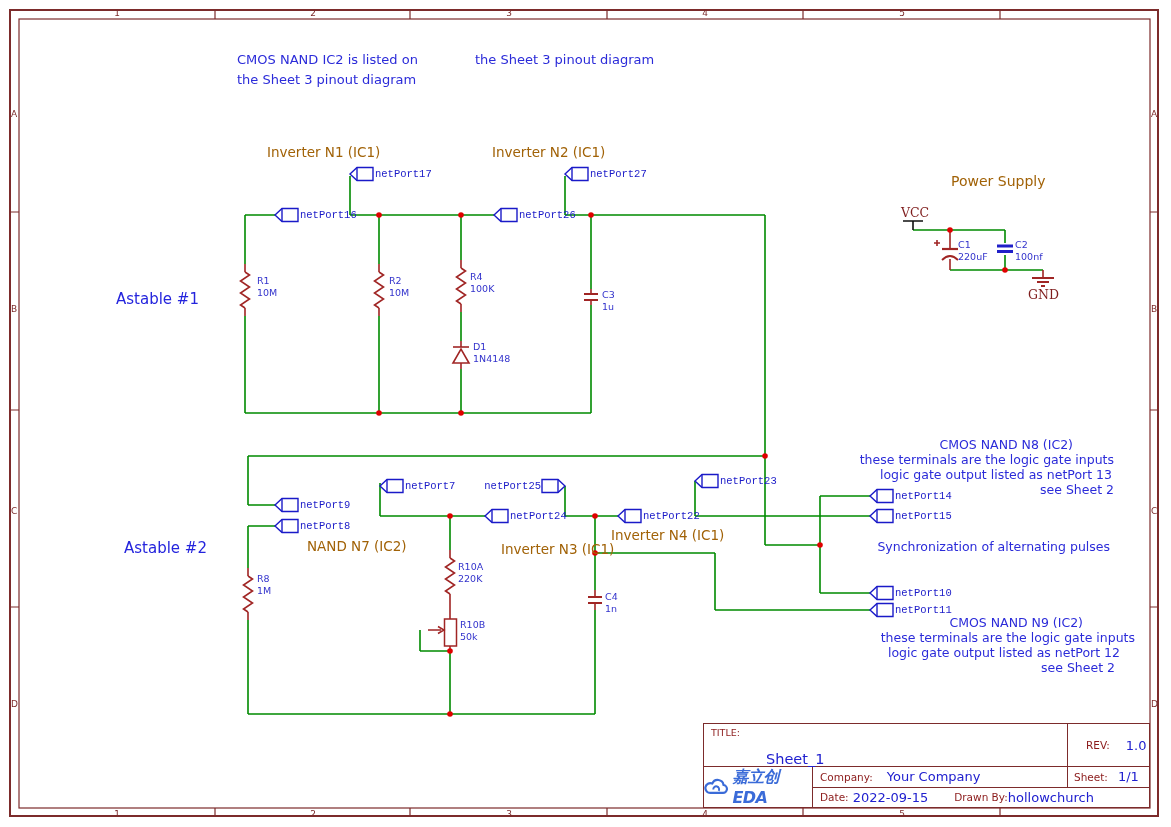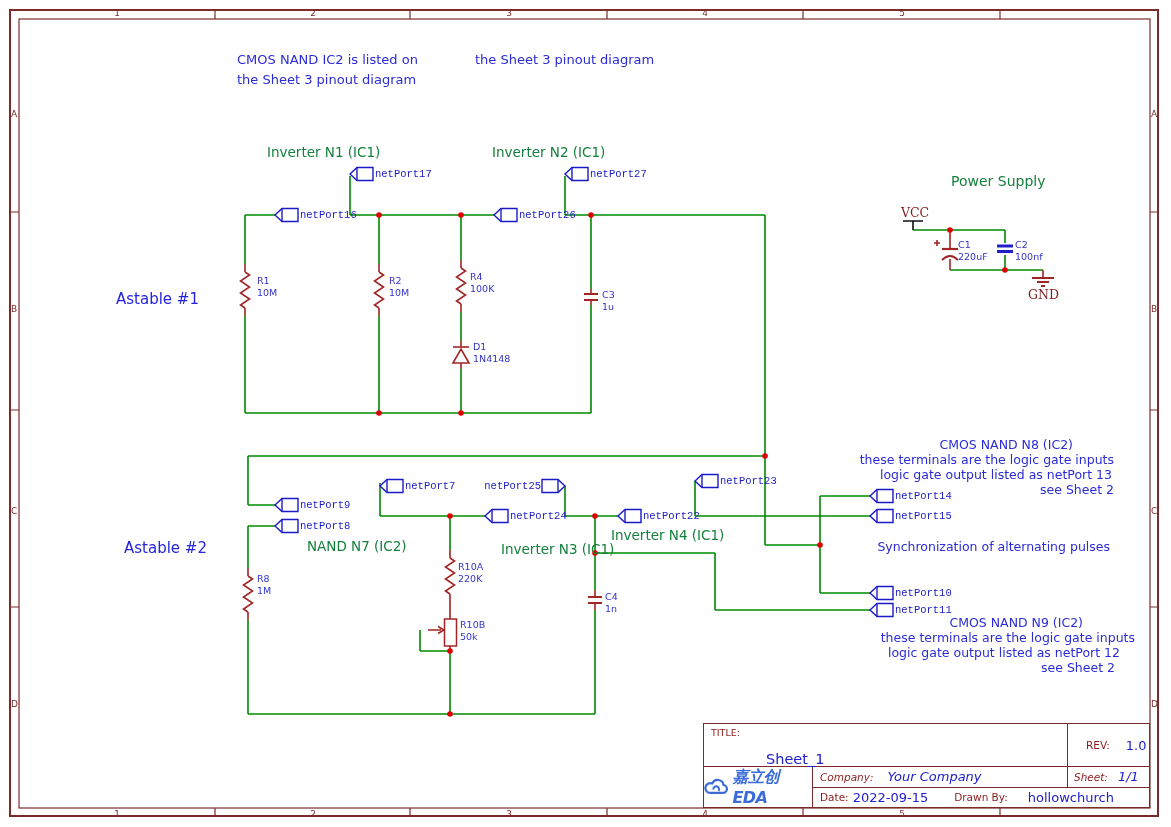--- a/index.html
+++ b/index.html
@@ -1,39 +1,39 @@
 <!DOCTYPE html>
 <html><head>
 <meta charset="utf-8">
 <style>
   html,body{margin:0;padding:0;background:#fff;}
   #sheet{position:relative;width:1171px;height:827px;background:#ffffff;overflow:hidden;
          font-family:"DejaVu Sans",sans-serif;}
   .abs{position:absolute;white-space:nowrap;}
   .ann{font-size:13px;color:#2b2bd9;line-height:20px;}
-  .gate{font-size:13.5px;color:#15803d;}
+  .gate{font-size:13.5px;color:#a16207;}
   .sec{font-size:15px;color:#2424dd;}
   .np{font-family:Liberation Mono, monospace;font-size:10.5px;color:#1a1ac8;}
   .cl{font-size:9.5px;color:#3333cc;line-height:11.5px;}
   .cl span{display:block;}
   .bm{font-size:9px;color:#7c2b2b;}
   .ctr{width:24px;text-align:center;}
   .pwr{font-family:"DejaVu Serif",serif;font-size:12.5px;color:#7f1d1d;}
   .blk{font-size:12.5px;color:#2b2bd9;line-height:15px;text-align:right;}
   .blk span{display:block;}
   
   #tblock{position:absolute;left:703px;top:723px;width:447px;height:85px;
           border:1.5px solid #7c2b2b;box-sizing:border-box;display:flex;flex-direction:column;background:#fff;}
   #tb-row1{height:45px;border-bottom:1.5px solid #7c2b2b;display:flex;box-sizing:border-box;}
   .title-cell{flex:1;position:relative;}
   .rev-cell{width:82px;border-left:1.5px solid #7c2b2b;box-sizing:border-box;display:flex;align-items:center;padding-left:18px;}
   #tb-row2{flex:1;display:flex;}
   .logo-cell{width:109px;border-right:1.5px solid #7c2b2b;box-sizing:border-box;display:flex;align-items:center;justify-content:center;gap:3px;}
   .tb-right{flex:1;display:flex;flex-direction:column;}
-  .company-row{height:20.5px;border-bottom:1.5px solid #7c2b2b;box-sizing:border-box;display:flex;font-style:italic;}
+  .company-row{height:20.5px;border-bottom:1.5px solid #7c2b2b;box-sizing:border-box;display:flex;}
   .company-cell{flex:1;display:flex;align-items:center;padding-left:7px;}
   .sheetno-cell{width:82px;border-left:1.5px solid #7c2b2b;box-sizing:border-box;display:flex;align-items:center;padding-left:6px;}
   .date-row{flex:1;display:flex;align-items:center;padding-left:7px;}
   .tb-lab{font-size:10.5px;color:#8b1a1a;}
   .tb-val{font-size:13px;color:#2020cf;}
   .logo-text{font-size:16px;font-style:italic;font-weight:bold;color:#3a6bd8;letter-spacing:-0.5px;}
 </style>
 </head>
 <body>
 
@@ -305,19 +305,19 @@
         </div>
         <div class="sheetno-cell">
           <span class="tb-lab">Sheet:</span>
           <span class="tb-val" style="margin-left:10px">1/1</span>
         </div>
       </div>
       <div class="date-row">
         <span class="tb-lab">Date:</span>
         <span class="tb-val" style="margin-left:4px">2022-09-15</span>
         <span class="tb-lab" style="margin-left:26px">Drawn By:</span>
-        <span class="tb-val" style="margin-left:20px">hollowchurch</span>
+        <span class="tb-val" style="margin-left:0">hollowchurch</span>
       </div>
     </div>
   </div>
 </div>
 
 </div>
 
 </body></html>

